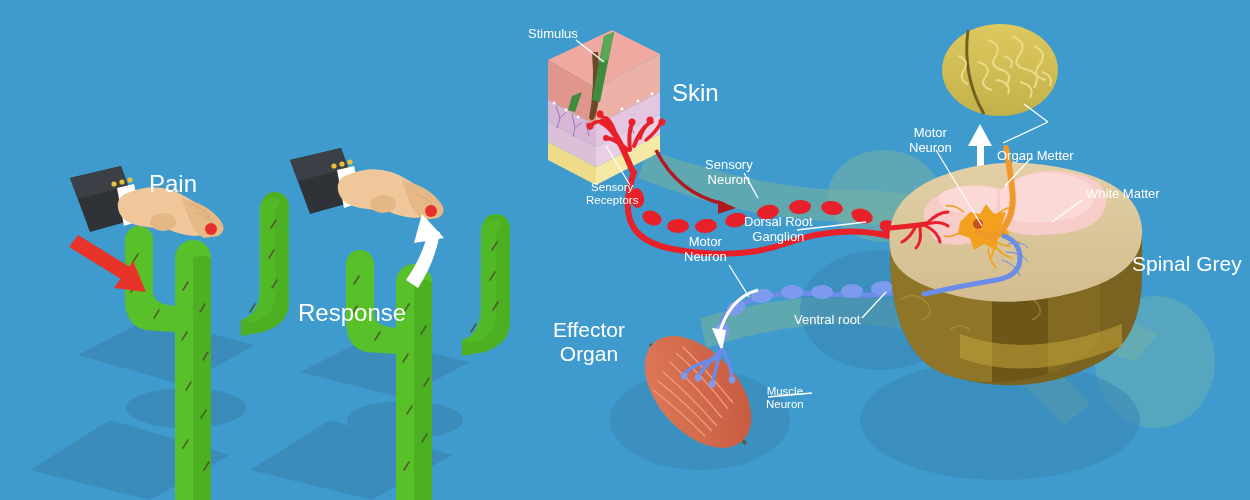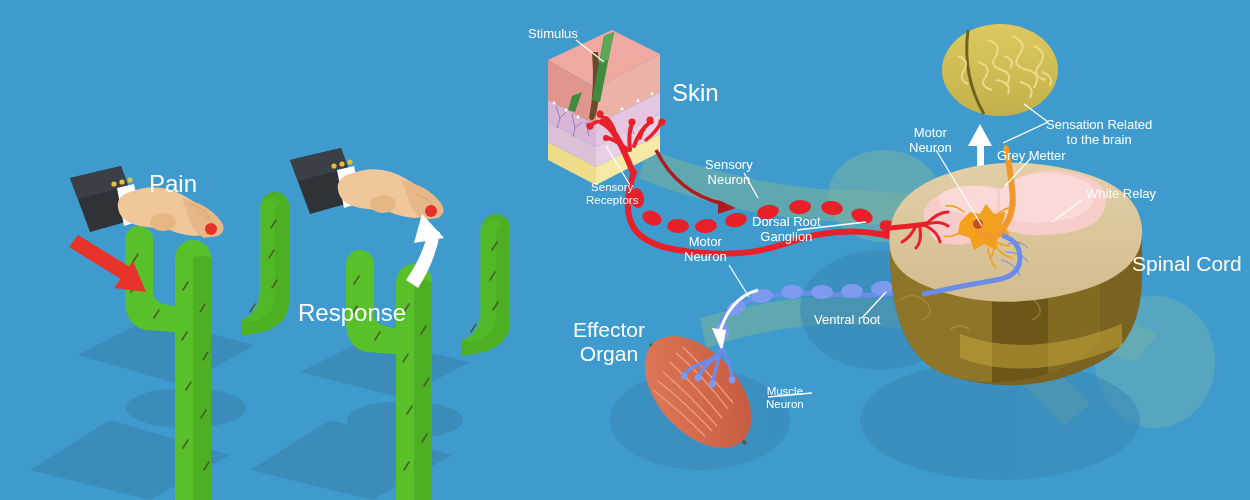--- a/index.html
+++ b/index.html
@@ -371,33 +371,31 @@
       <path d="M1048 122 L1003 143"></path>
     </g>
   </svg>
 
   <div class="lbl lbl-mid" style="left:528px;top:27px;">Stimulus</div>
   <div class="lbl lbl-big" style="left:672px;top:79px;">Skin</div>
   <div class="lbl lbl-small ctr" style="left:586px;top:181px;">Sensory
 Receptors</div>
   <div class="lbl lbl-mid ctr" style="left:705px;top:158px;">Sensory
 Neuron</div>
-  <div class="lbl lbl-mid ctr" style="left:744px;top:215px;margin-left:8px;">Dorsal Root
+  <div class="lbl lbl-mid ctr" style="left:744px;top:215px;">Dorsal Root
 Ganglion</div>
   <div class="lbl lbl-mid ctr" style="left:684px;top:235px;">Motor
 Neuron</div>
-  <div class="lbl lbl-mid" style="left:814px;top:313px;">Ventral root</div>
-  <div class="lbl lbl-huge ctr" style="left:553px;top:318px;margin-left:20px;">Effector
+  <div class="lbl lbl-mid" style="left:794px;top:313px;">Ventral root</div>
+  <div class="lbl lbl-huge ctr" style="left:553px;top:318px;">Effector
 Organ</div>
   <div class="lbl lbl-small ctr" style="left:766px;top:385px;">Muscle
 Neuron</div>
   <div class="lbl lbl-mid ctr" style="left:909px;top:126px;">Motor
 Neuron</div>
-  <div class="lbl lbl-mid" style="left:997px;top:149px;">Grey Metter</div>
-  <div class="lbl lbl-mid" style="left:1086px;top:187px;">White Relay</div>
-  <div class="lbl lbl-mid ctr" style="left:1046px;top:118px;">Sensation Related
-to the brain</div>
-  <div class="lbl lbl-huge" style="left:1132px;top:252px;">Spinal Cord</div>
+  <div class="lbl lbl-mid" style="left:997px;top:149px;">Organ Metter</div>
+  <div class="lbl lbl-mid" style="left:1086px;top:187px;">White Matter</div>
+  <div class="lbl lbl-huge" style="left:1132px;top:252px;">Spinal Grey</div>
 
   <div class="lbl lbl-big" style="left:149px;top:170px;text-align:center;">Pain</div>
   <div class="lbl lbl-big" style="left:298px;top:299px;">Response</div>
 
 </div>
 
 </body></html>

